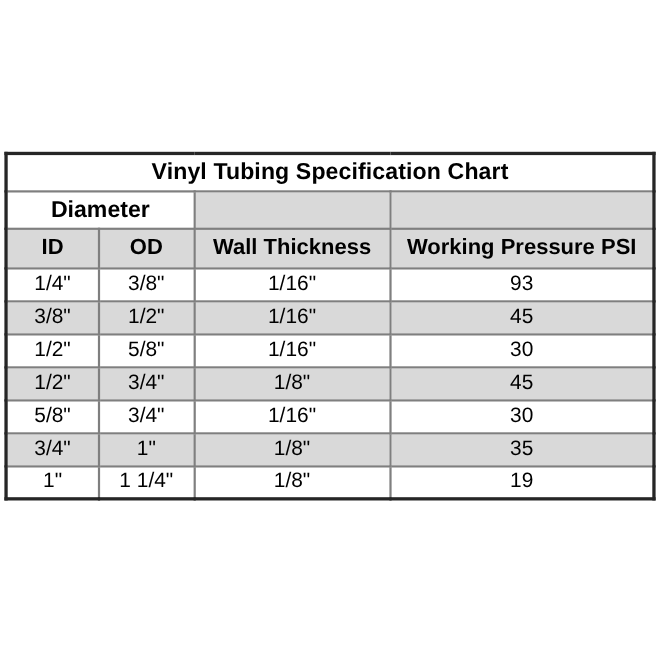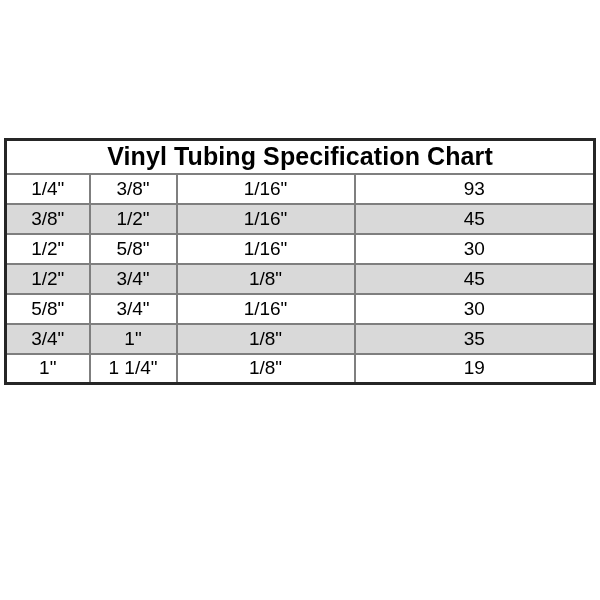--- a/index.html
+++ b/index.html
@@ -40,21 +40,21 @@
   col.c-od   { width: 87px; }
   col.c-wall { width: 178px; }
   col.c-psi  { width: 240px; }
 
   tr.title-row  { height: 34px; }
   tr.group-row  { height: 34px; }
   tr.header-row { height: 36px; }
   tr.data-row   { height: 30px; }
 
   .title-cell {
-    font-size: 25px;
+    font-size: 21px;
     font-weight: bold;
     background: var(--shaded-bg, #d9d9d9);
     letter-spacing: 0.1px;
   }
   .group-cell {
     font-size: 21px;
     font-weight: bold;
     background: var(--shaded-bg, #d9d9d9);
   }
   .shaded {
@@ -82,21 +82,32 @@
       <col class="c-id">
         <col class="c-od">
         <col class="c-wall">
         <col class="c-psi">
     </colgroup>
     <tbody>
       <tr class="title-row">
         <td colspan="4" class="title-cell">Vinyl Tubing Specification Chart</td>
       </tr>
 
+      <tr class="group-row">
+        <td colspan="2" class="group-cell">Diameter</td>
+        <td class="shaded"></td>
+        <td class="shaded"></td>
+      </tr>
 
+      <tr class="header-row">
+        <th>ID</th>
+        <th>OD</th>
+        <th>Wall Thickness</th>
+        <th>Working Pressure PSI</th>
+      </tr>
 
       <tr class="data-row">
         <td>1/4"</td>
         <td>3/8"</td>
         <td>1/16"</td>
         <td>93</td>
       </tr>
       <tr class="data-row alt">
         <td>3/8"</td>
         <td>1/2"</td>

